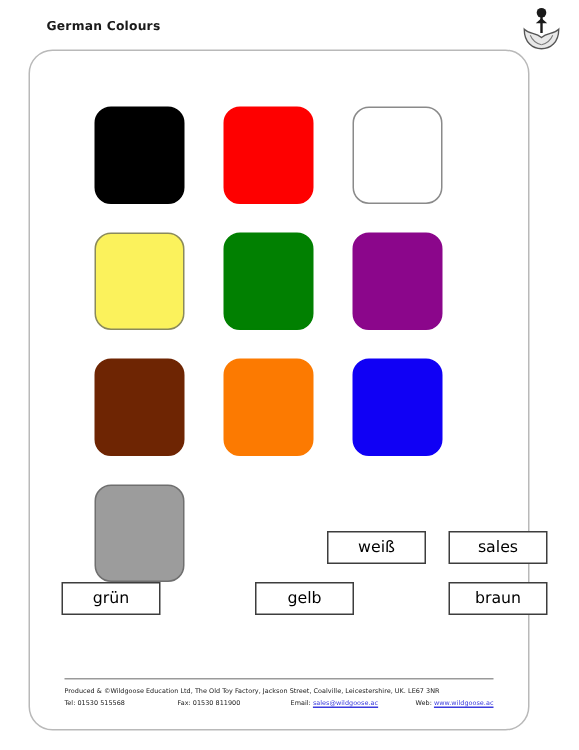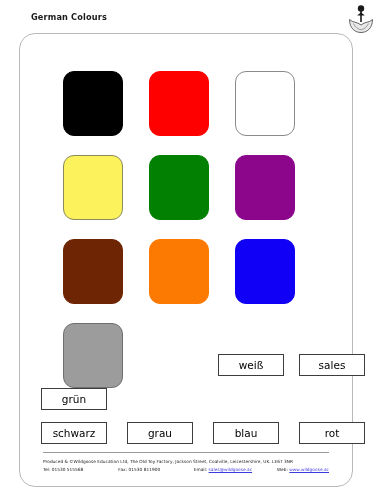--- a/index.html
+++ b/index.html
@@ -197,28 +197,24 @@
 
   <div class="word-bank">
 
     <div class="word-row row-partial">
       <div class="word-box">weiß</div>
       <div class="word-box">sales</div>
     </div>
 
     <div class="word-row">
       <div class="word-box">grün</div>
-    </div>
-
-    <div class="word-row">
-      <div class="word-box">schwarz</div>
-      <div class="word-box">grau</div>
-      <div class="word-box">blau</div>
-      <div class="word-box">rot</div>
-    </div>
+      <div class="word-box">gelb</div>
+      <div class="word-box">braun</div>
+    </div>
+
 
   </div>
 
   <div class="card-footer">
     <div class="footer-rule"></div>
 
     <div class="footer-line">Produced &amp; ©Wildgoose Education Ltd, The Old Toy Factory, Jackson Street, Coalville, Leicestershire, UK. LE67 3NR</div>
 
     <div class="footer-line footer-line-2">
       <span class="footer-seg seg-tel">Tel: 01530 515568</span>

